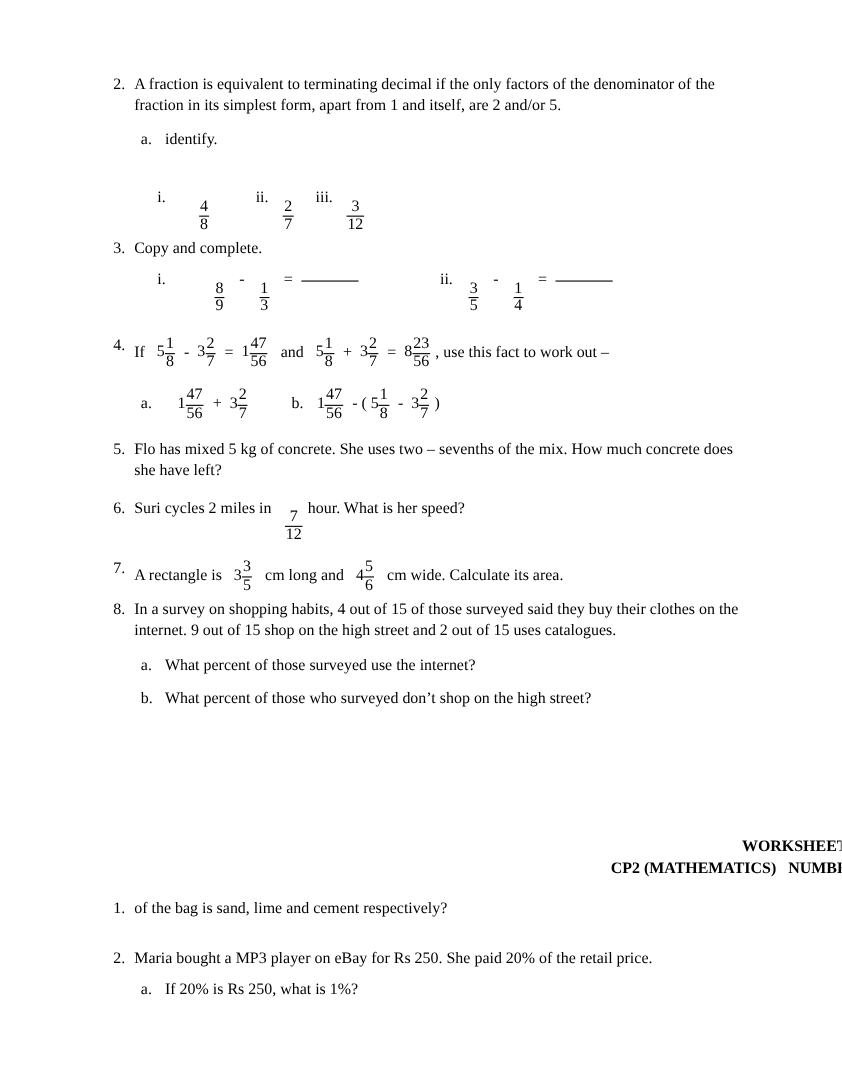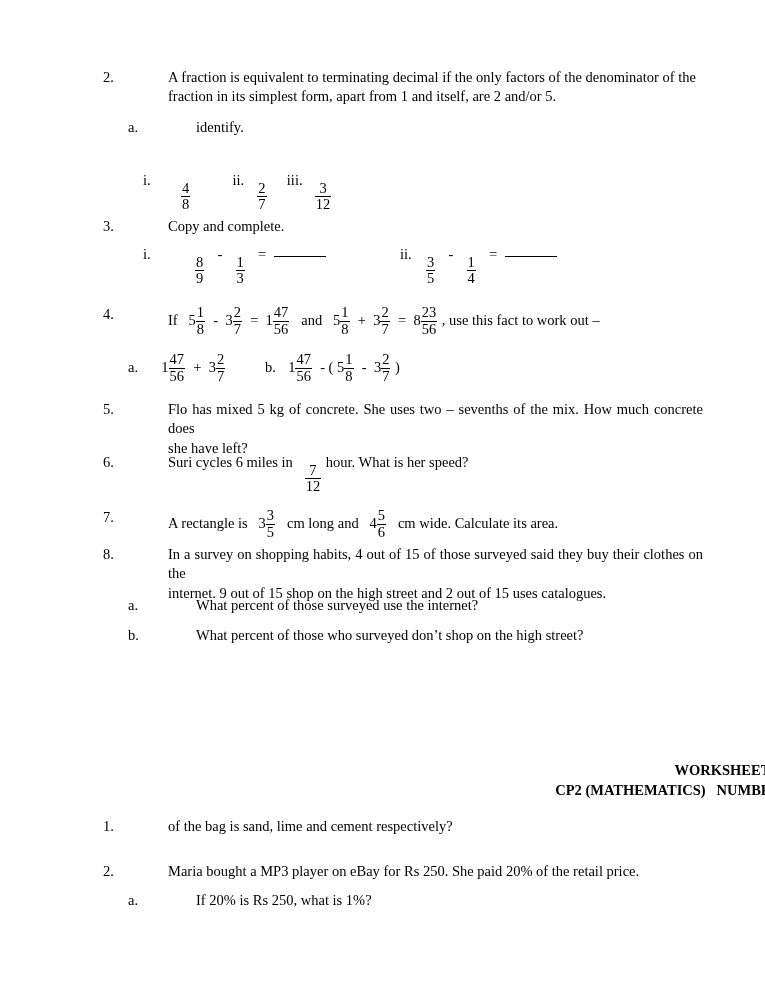--- a/index.html
+++ b/index.html
@@ -30,21 +30,20 @@
     align-items: flex-start;
   }
   .marker {
     flex: 0 0 auto;
     text-align: left;
     line-height: 1.33;
   }
   .body {
     flex: 1 1 auto;
     line-height: 1.33;
-    margin-left: 46px;
   }
   .just {
     text-align: justify;
     text-justify: inter-word;
   }
 
   
   .lvl1 { left: 103px; width: 600px; }
   .lvl1 > .marker { width: 19px; }
 
@@ -306,21 +305,21 @@
     <div class="marker">5.</div>
     <div class="body">
       <div class="just">Flo has mixed 5 kg of concrete. She uses two – sevenths of the mix. How much concrete does</div>
       <div>she have left?</div>
     </div>
   </div>
 
   <div class="item lvl1" style="top:453px;">
     <div class="marker">6.</div>
     <div class="body nowrap">
-      <span>Suri cycles 6 miles in</span>
+      <span>Suri cycles 2 miles in</span>
       <span>&nbsp;</span>
       <span class="frac">
         <span class="num">7</span>
         <span class="den">12</span>
       </span>
       <span>hour. What is her speed?</span>
     </div>
   </div>
 
   <div class="item lvl1" style="top:508px;">

